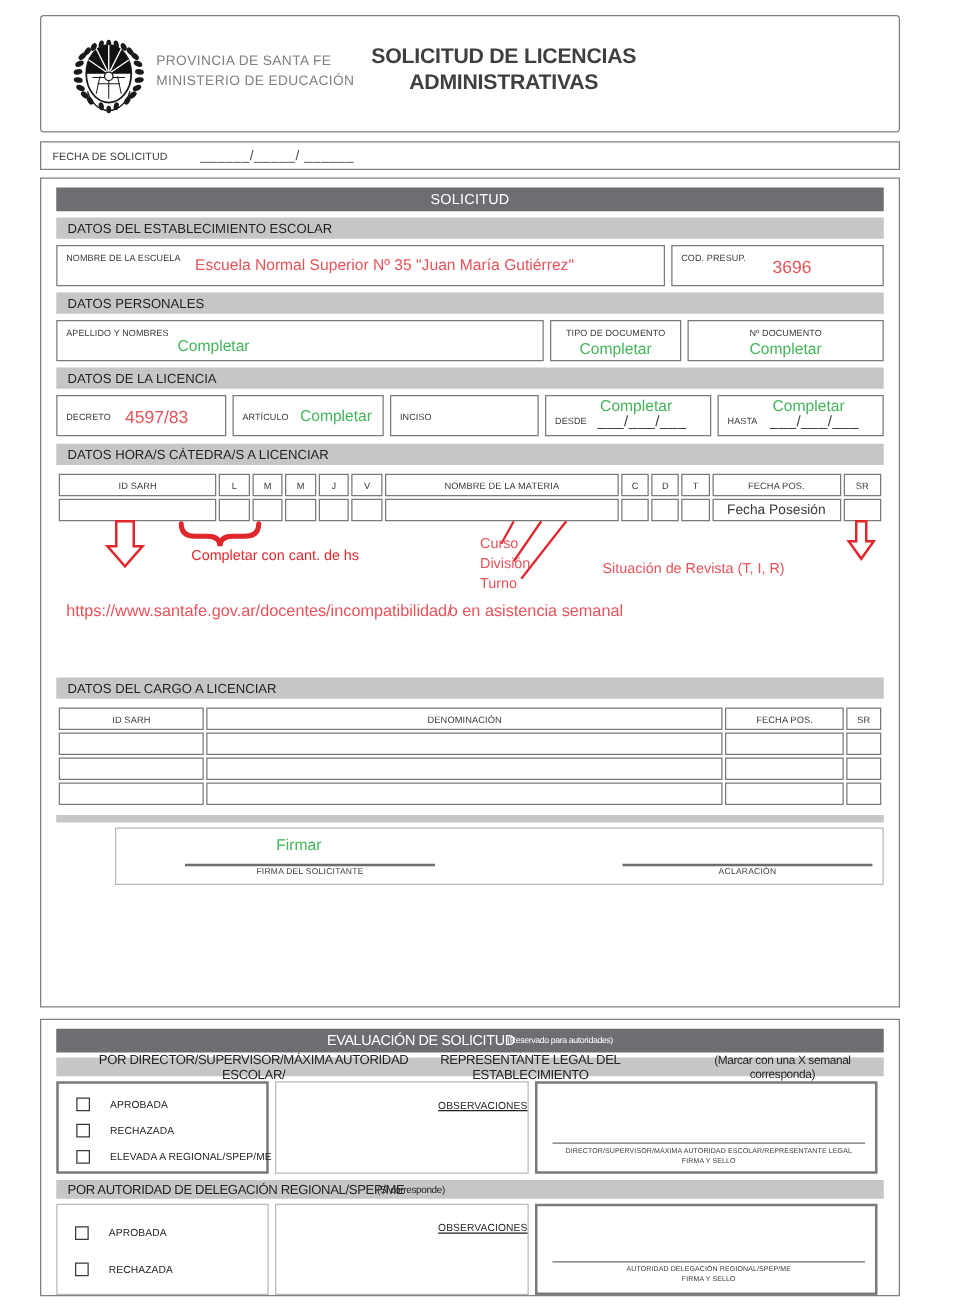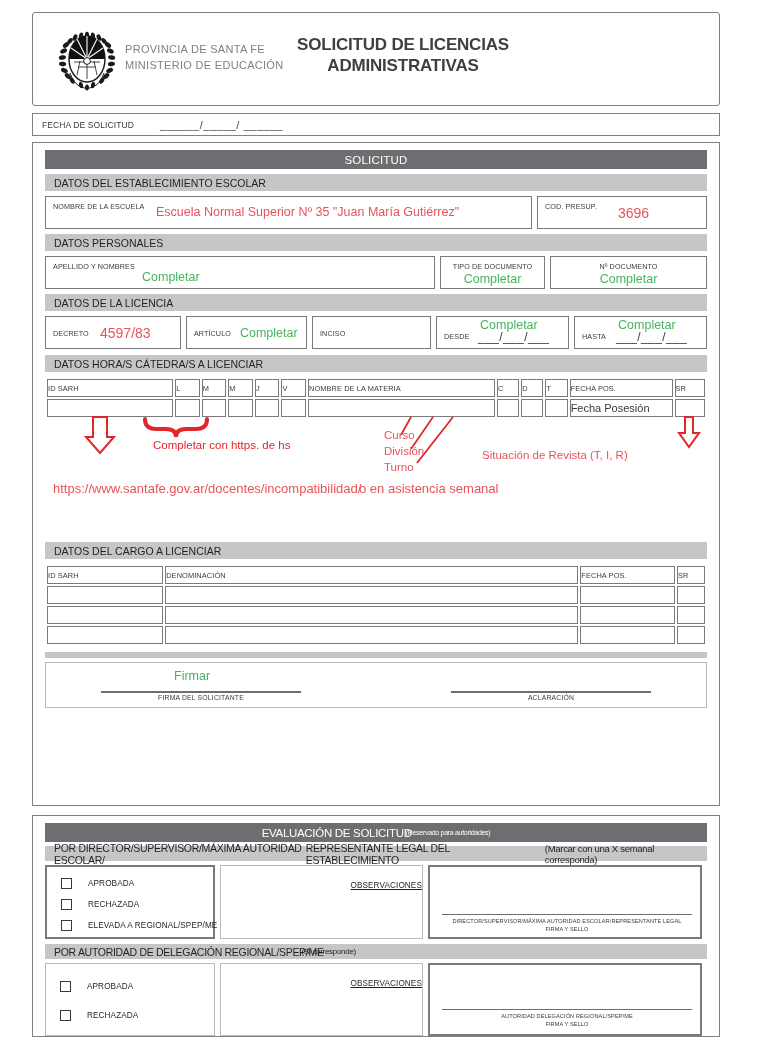--- a/index.html
+++ b/index.html
@@ -17,21 +17,21 @@
   .darkbar{
     background:#6d6e71;color:#ffffff;
     font-size:11.5px;letter-spacing:.2px;
     display:flex;align-items:center;justify-content:center;
     height:19px;box-sizing:border-box;
   }
   .greybar{
     background:#c6c6c6;color:#231f20;
     font-size:10.5px;
     display:flex;align-items:center;
-    height:17px;padding-left:9px;box-sizing:border-box;
+    height:17px;padding-left:9px;box-sizing:border-box;text-align:center;
   }
   .lbl{font-size:7.2px;color:#3a3a3c;letter-spacing:.1px;text-transform:uppercase;}
   .green{color:#45b55b;}
   .red{color:#e8535a;}
   .redbright{color:#e1262c;}
   .ctr{display:flex;align-items:center;justify-content:center;}
 
   
   .hdr{
     position:absolute;left:32px;top:12px;width:688px;height:94px;
@@ -75,21 +75,21 @@
   }
   .fld .lbl{position:absolute;left:7px;top:5px;}
   .fld .lbl-c{position:absolute;left:0;right:0;top:5px;text-align:center;}
   .fld .val{
     position:absolute;font-size:12.5px;white-space:nowrap;
   }
 
   
   table.t{border-collapse:separate;border-spacing:2px;width:100%;table-layout:fixed;}
   table.t td{
-    border:1.5px solid #7a7a7d;height:15px;font-size:7.4px;text-align:left;
+    border:1.5px solid #7a7a7d;height:15px;font-size:7.4px;text-align:center;
     color:#3a3a3c;background:#fff;padding:0;
   }
   table.t td.h{height:16px;letter-spacing:.1px;}
   table.t td.e{height:16px;}
 
   
   .anno{position:absolute;font-size:11.5px;white-space:nowrap;}
 
   
   .sigwrap{
@@ -318,21 +318,21 @@
 
           <path d="M366 40 L356 58" stroke="#e1262c" stroke-width="1.8" fill="none"></path>
           <path d="M388 40 L366 72" stroke="#e1262c" stroke-width="1.8" fill="none"></path>
           <path d="M408 40 L372 86" stroke="#e1262c" stroke-width="1.8" fill="none"></path>
 
           <path d="M640 40 L648 40 L648 56 L654 56 L644 70 L634 56 L640 56 Z" fill="none" stroke="#e1262c" stroke-width="2"></path>
 
           <path d="M560 82 L612 62" stroke="#e1262c" stroke-width="1.4" fill="none" opacity="0"></path>
         </svg>
 
-        <div class="anno redbright" style="left:108px;top:62px;font-size:11.5px;">Completar con https. de hs</div>
+        <div class="anno redbright" style="left:108px;top:62px;font-size:11.5px;">Completar con cant. de hs</div>
 
         <div class="anno red" style="left:339px;top:52px;">Curso</div>
         <div class="anno red" style="left:339px;top:68px;">División</div>
         <div class="anno red" style="left:339px;top:84px;text-align:center;">Turno</div>
 
         <div class="anno red" style="left:437px;top:72px;">Situación de Revista (T, I, R)</div>
 
         <div class="anno red" style="left:8px;top:104px;font-size:13px;">https://www.santafe.gov.ar/docentes/incompatibilidad/</div>
         <div class="anno red" style="left:314px;top:104px;font-size:13px;">o en asistencia semanal</div>
       </div>
@@ -369,21 +369,21 @@
           <td class="e"></td>
           <td class="e"></td>
           <td class="e"></td>
           <td class="e"></td>
         </tr>
       </tbody>
         </table>
 
       <div style="margin-top:6px;height:6px;background:#c6c6c6;"></div>
 
-      <div class="sigwrap" style="margin-top:4px;">
+      <div class="sigwrap" style="margin-top:4px;margin-left:47px;">
         <span class="green" style="position:absolute;left:128px;top:6px;font-size:12.5px;">Firmar</span>
         <div class="sigline" style="left:55px;top:28px;width:200px;"></div>
         <div class="sigcap" style="left:55px;top:31px;width:200px;">FIRMA DEL SOLICITANTE</div>
         <div class="sigline" style="left:405px;top:28px;width:200px;"></div>
         <div class="sigcap" style="left:405px;top:31px;width:200px;">ACLARACIÓN</div>
       </div>
 
     </div>
   </div>
 

